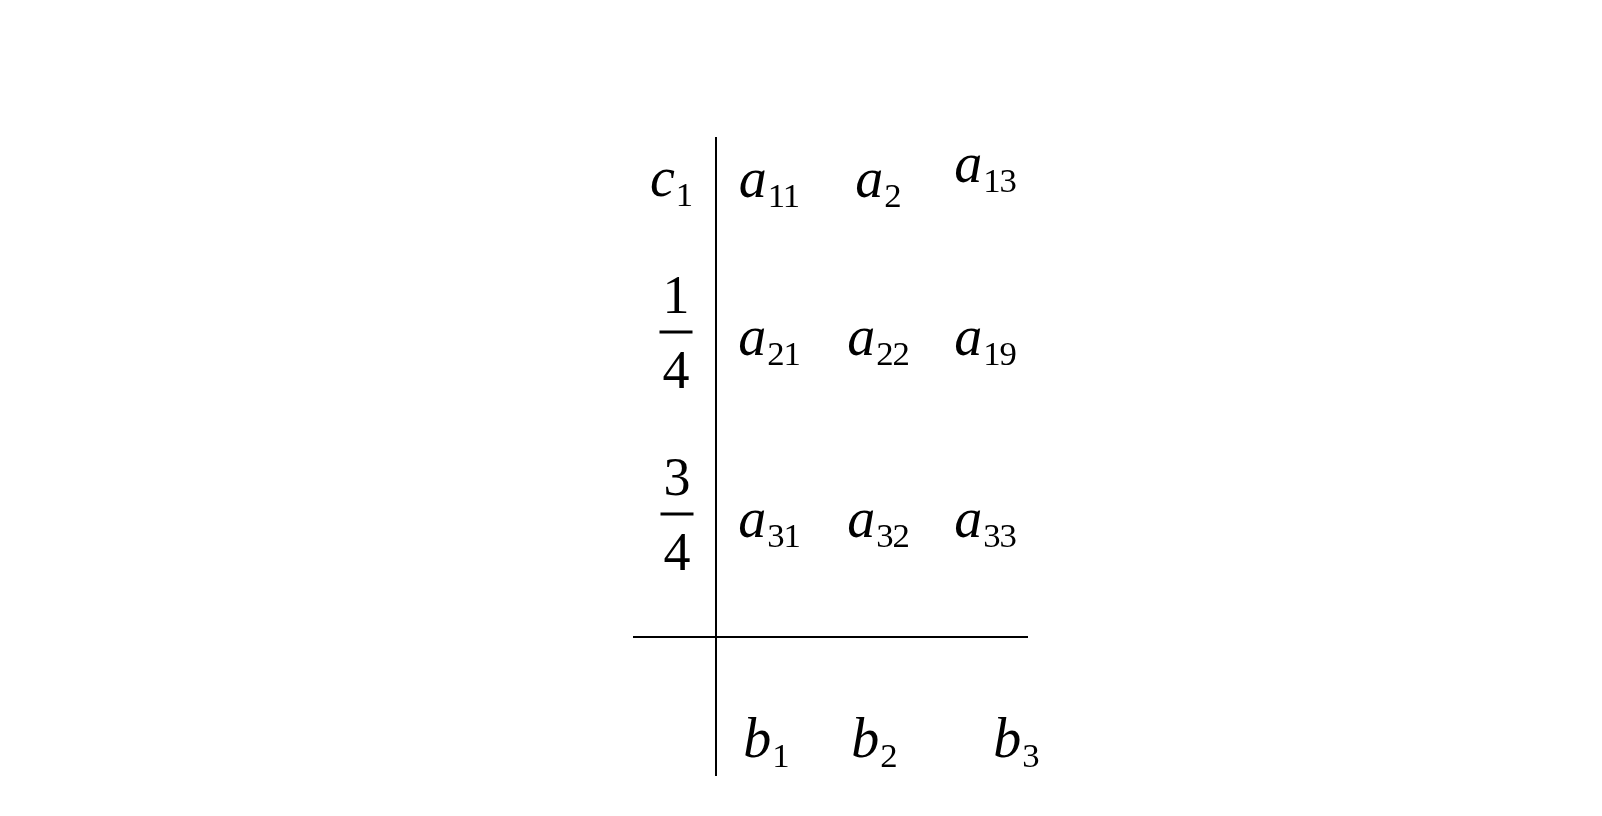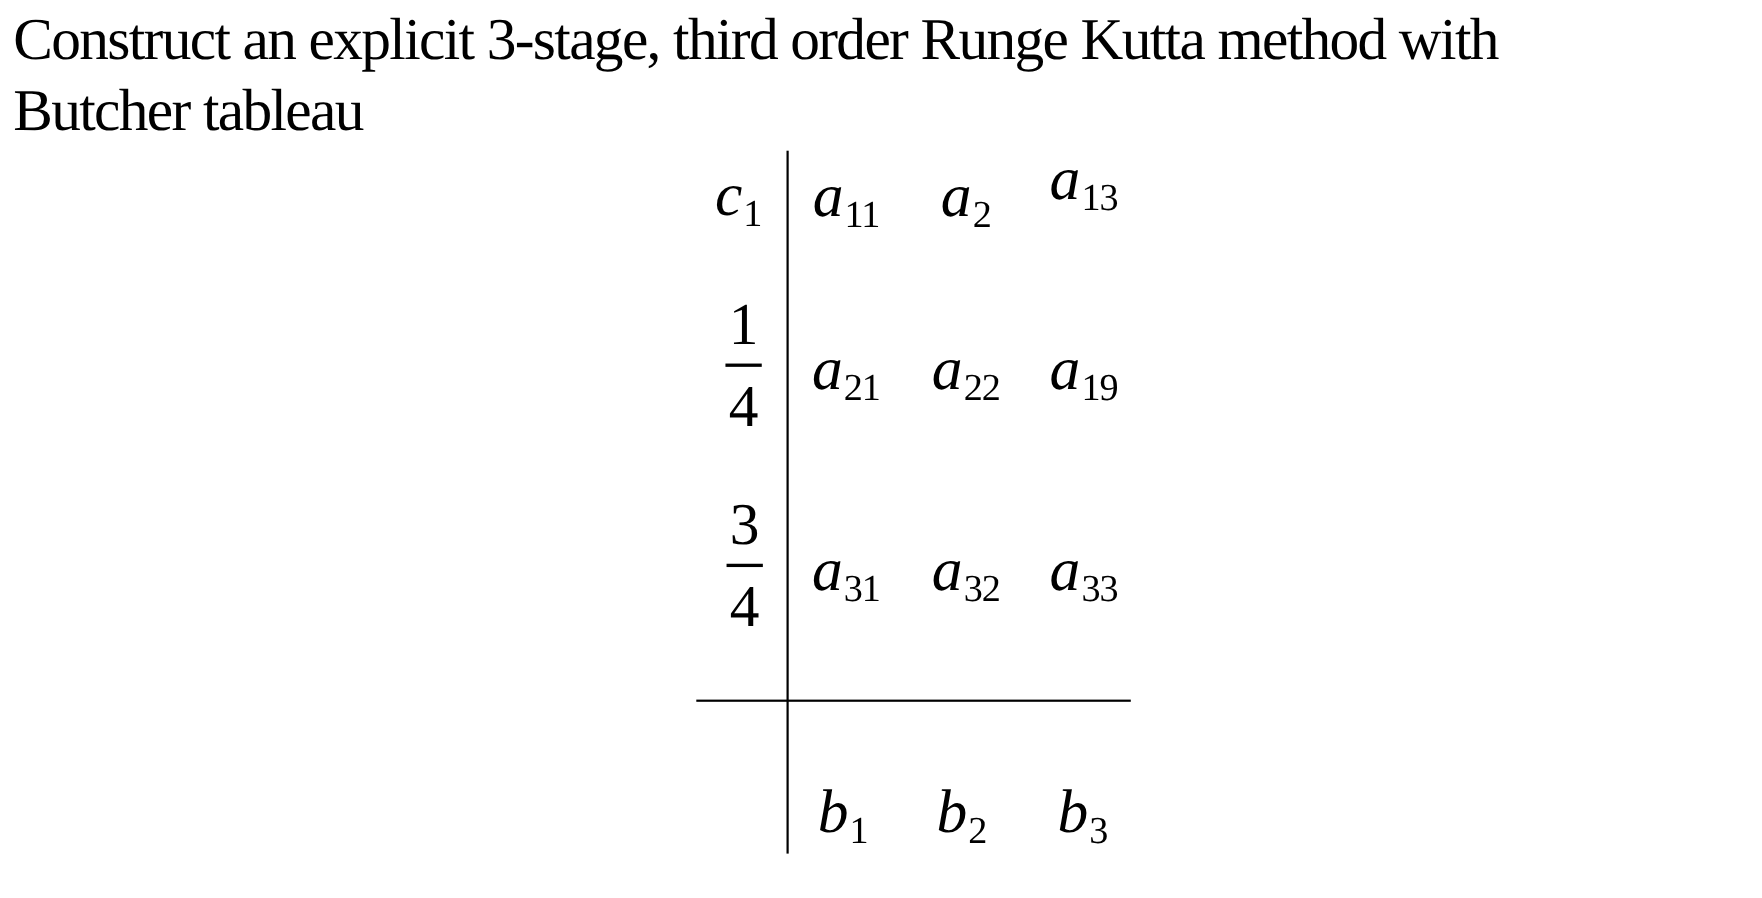--- a/index.html
+++ b/index.html
@@ -68,24 +68,20 @@
     left: 633px; top: 636px;
     width: 395px; height: 2px;
     background: var(--text-color);
   }
 </style>
 </head>
 <body>
 
 <div class="page">
 
-  <div class="problem-text">
-    <div>Construct an explicit 3-stage, third order Runge Kutta method with</div>
-    <div>Butcher tableau</div>
-  </div>
 
   <div class="tableau">
 
     <div class="vrule"></div>
     <div class="hrule"></div>
 
     <span class="cell" style="left:671px; top:177px"><span class="mvar">c</span><sub>1</sub></span>
 
     <span class="fraction" style="left:676px; top:332px">
       <span class="num">1</span>
@@ -106,16 +102,16 @@
     <span class="cell" style="left:769px; top:336px"><span class="mvar">a</span><sub>21</sub></span>
     <span class="cell" style="left:878px; top:336px"><span class="mvar">a</span><sub>22</sub></span>
     <span class="cell" style="left:985px; top:336px"><span class="mvar">a</span><sub>19</sub></span>
 
     <span class="cell" style="left:769px; top:518px"><span class="mvar">a</span><sub>31</sub></span>
     <span class="cell" style="left:878px; top:518px"><span class="mvar">a</span><sub>32</sub></span>
     <span class="cell" style="left:985px; top:518px"><span class="mvar">a</span><sub>33</sub></span>
 
     <span class="cell" style="left:766px; top:738px"><span class="mvar">b</span><sub>1</sub></span>
     <span class="cell" style="left:874px; top:738px"><span class="mvar">b</span><sub>2</sub></span>
-    <span class="cell" style="left:984px; top:738px"><span class="mvar">b</span><sub>3</sub></span>
+    <span class="cell" style="left:1016px; top:738px"><span class="mvar">b</span><sub>3</sub></span>
 
   </div>
 </div>
 
 </body></html>

